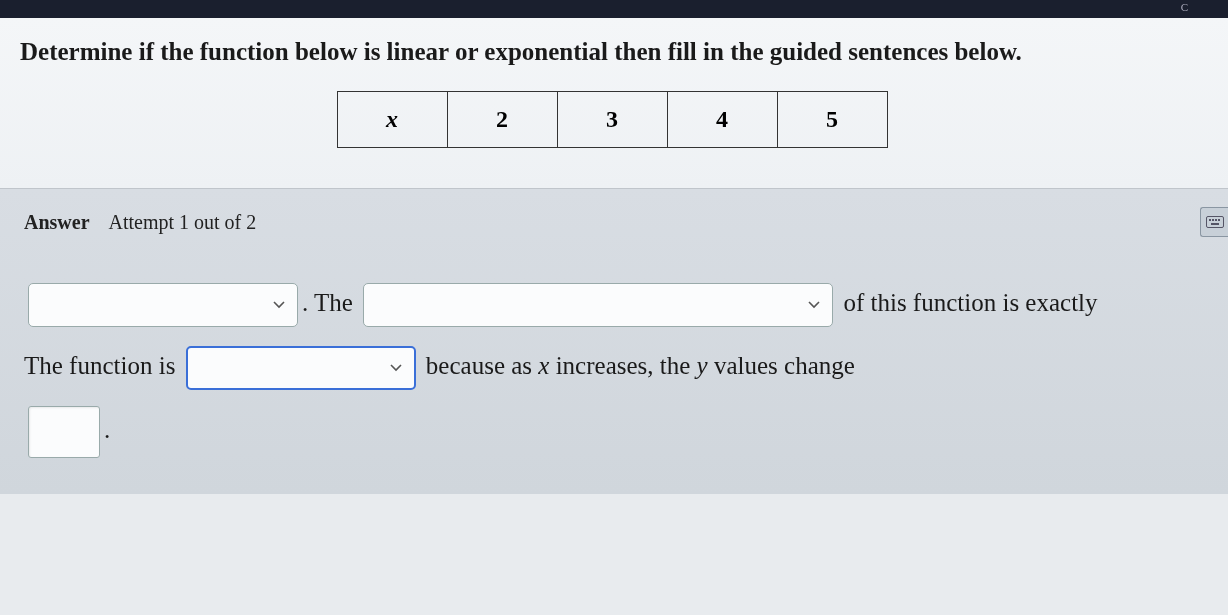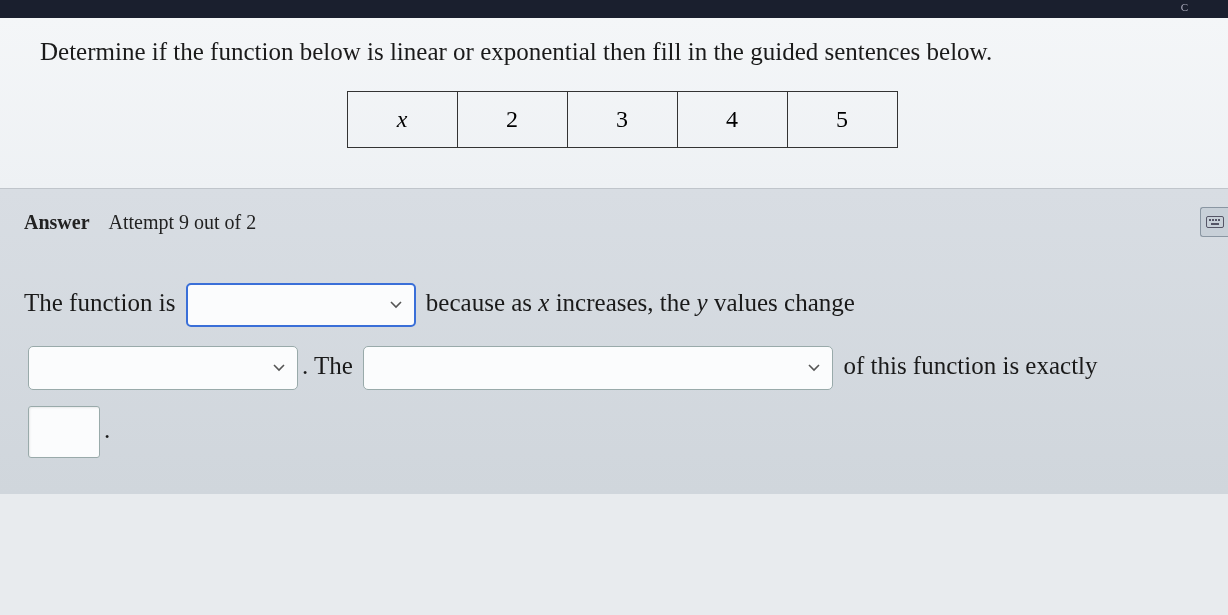--- a/index.html
+++ b/index.html
@@ -16,21 +16,22 @@
       height: 18px;
       width: 100%;
       color: #aab;
       font-size: 11px;
       text-align: right;
       padding-right: 40px;
       padding-top: 1px;
     }
     .question-area {
       background: linear-gradient(to bottom, #f4f6f8, #eef1f4);
-      padding: 18px 24px 30px 40px;
+      padding: 18px 24px 30px 20px;
+      font-weight: bold;
     }
     .question-text {
       font-size: 25px;
       color: #1a1a1a;
       line-height: 1.3;
     }
     .data-table {
       border-collapse: collapse;
       margin: 22px auto 10px auto;
     }
@@ -146,53 +147,53 @@
         <rect x="3" y="3" width="2" height="2" fill="#556"></rect>
         <rect x="6" y="3" width="2" height="2" fill="#556"></rect>
         <rect x="9" y="3" width="2" height="2" fill="#556"></rect>
         <rect x="12" y="3" width="2" height="2" fill="#556"></rect>
         <rect x="5" y="7" width="8" height="2" fill="#556"></rect>
       </svg>
   </div>
   <div class="answer-header">
     <span class="bold">Answer</span>
     &nbsp;&nbsp;
-    <span>Attempt 9 out of 2</span>
+    <span>Attempt 1 out of 2</span>
   </div>
 
   <div class="sentence-area">
-    <span class="line">
-      <span>The function is</span>
-      <span class="select-box active wide1">
-        <span class="chevron">
-            <svg width="12" height="8" viewBox="0 0 12 8">
-              <path d="M1 1 L6 6 L11 1" fill="none" stroke="#555" stroke-width="1.6"></path>
-            </svg>
-          </span>
-      </span>
-      <span>because as</span>
-      <span class="italic-var">x</span>
-      <span>increases, the</span>
-      <span class="italic-var">y</span>
-      <span>values change</span>
-    </span>
     <span class="line">
       <span class="select-box wide2">
         <span class="chevron">
             <svg width="12" height="8" viewBox="0 0 12 8">
               <path d="M1 1 L6 6 L11 1" fill="none" stroke="#555" stroke-width="1.6"></path>
             </svg>
           </span>
       </span><span>. The</span>
       <span class="select-box wide3">
         <span class="chevron">
             <svg width="12" height="8" viewBox="0 0 12 8">
               <path d="M1 1 L6 6 L11 1" fill="none" stroke="#555" stroke-width="1.6"></path>
             </svg>
           </span>
       </span>
       <span>of this function is exactly</span>
     </span>
     <span class="line">
+      <span>The function is</span>
+      <span class="select-box active wide1">
+        <span class="chevron">
+            <svg width="12" height="8" viewBox="0 0 12 8">
+              <path d="M1 1 L6 6 L11 1" fill="none" stroke="#555" stroke-width="1.6"></path>
+            </svg>
+          </span>
+      </span>
+      <span>because as</span>
+      <span class="italic-var">x</span>
+      <span>increases, the</span>
+      <span class="italic-var">y</span>
+      <span>values change</span>
+    </span>
+    <span class="line">
       <span class="text-input"></span><span>.</span>
     </span>
   </div>
 </div>
 
 </body></html>

